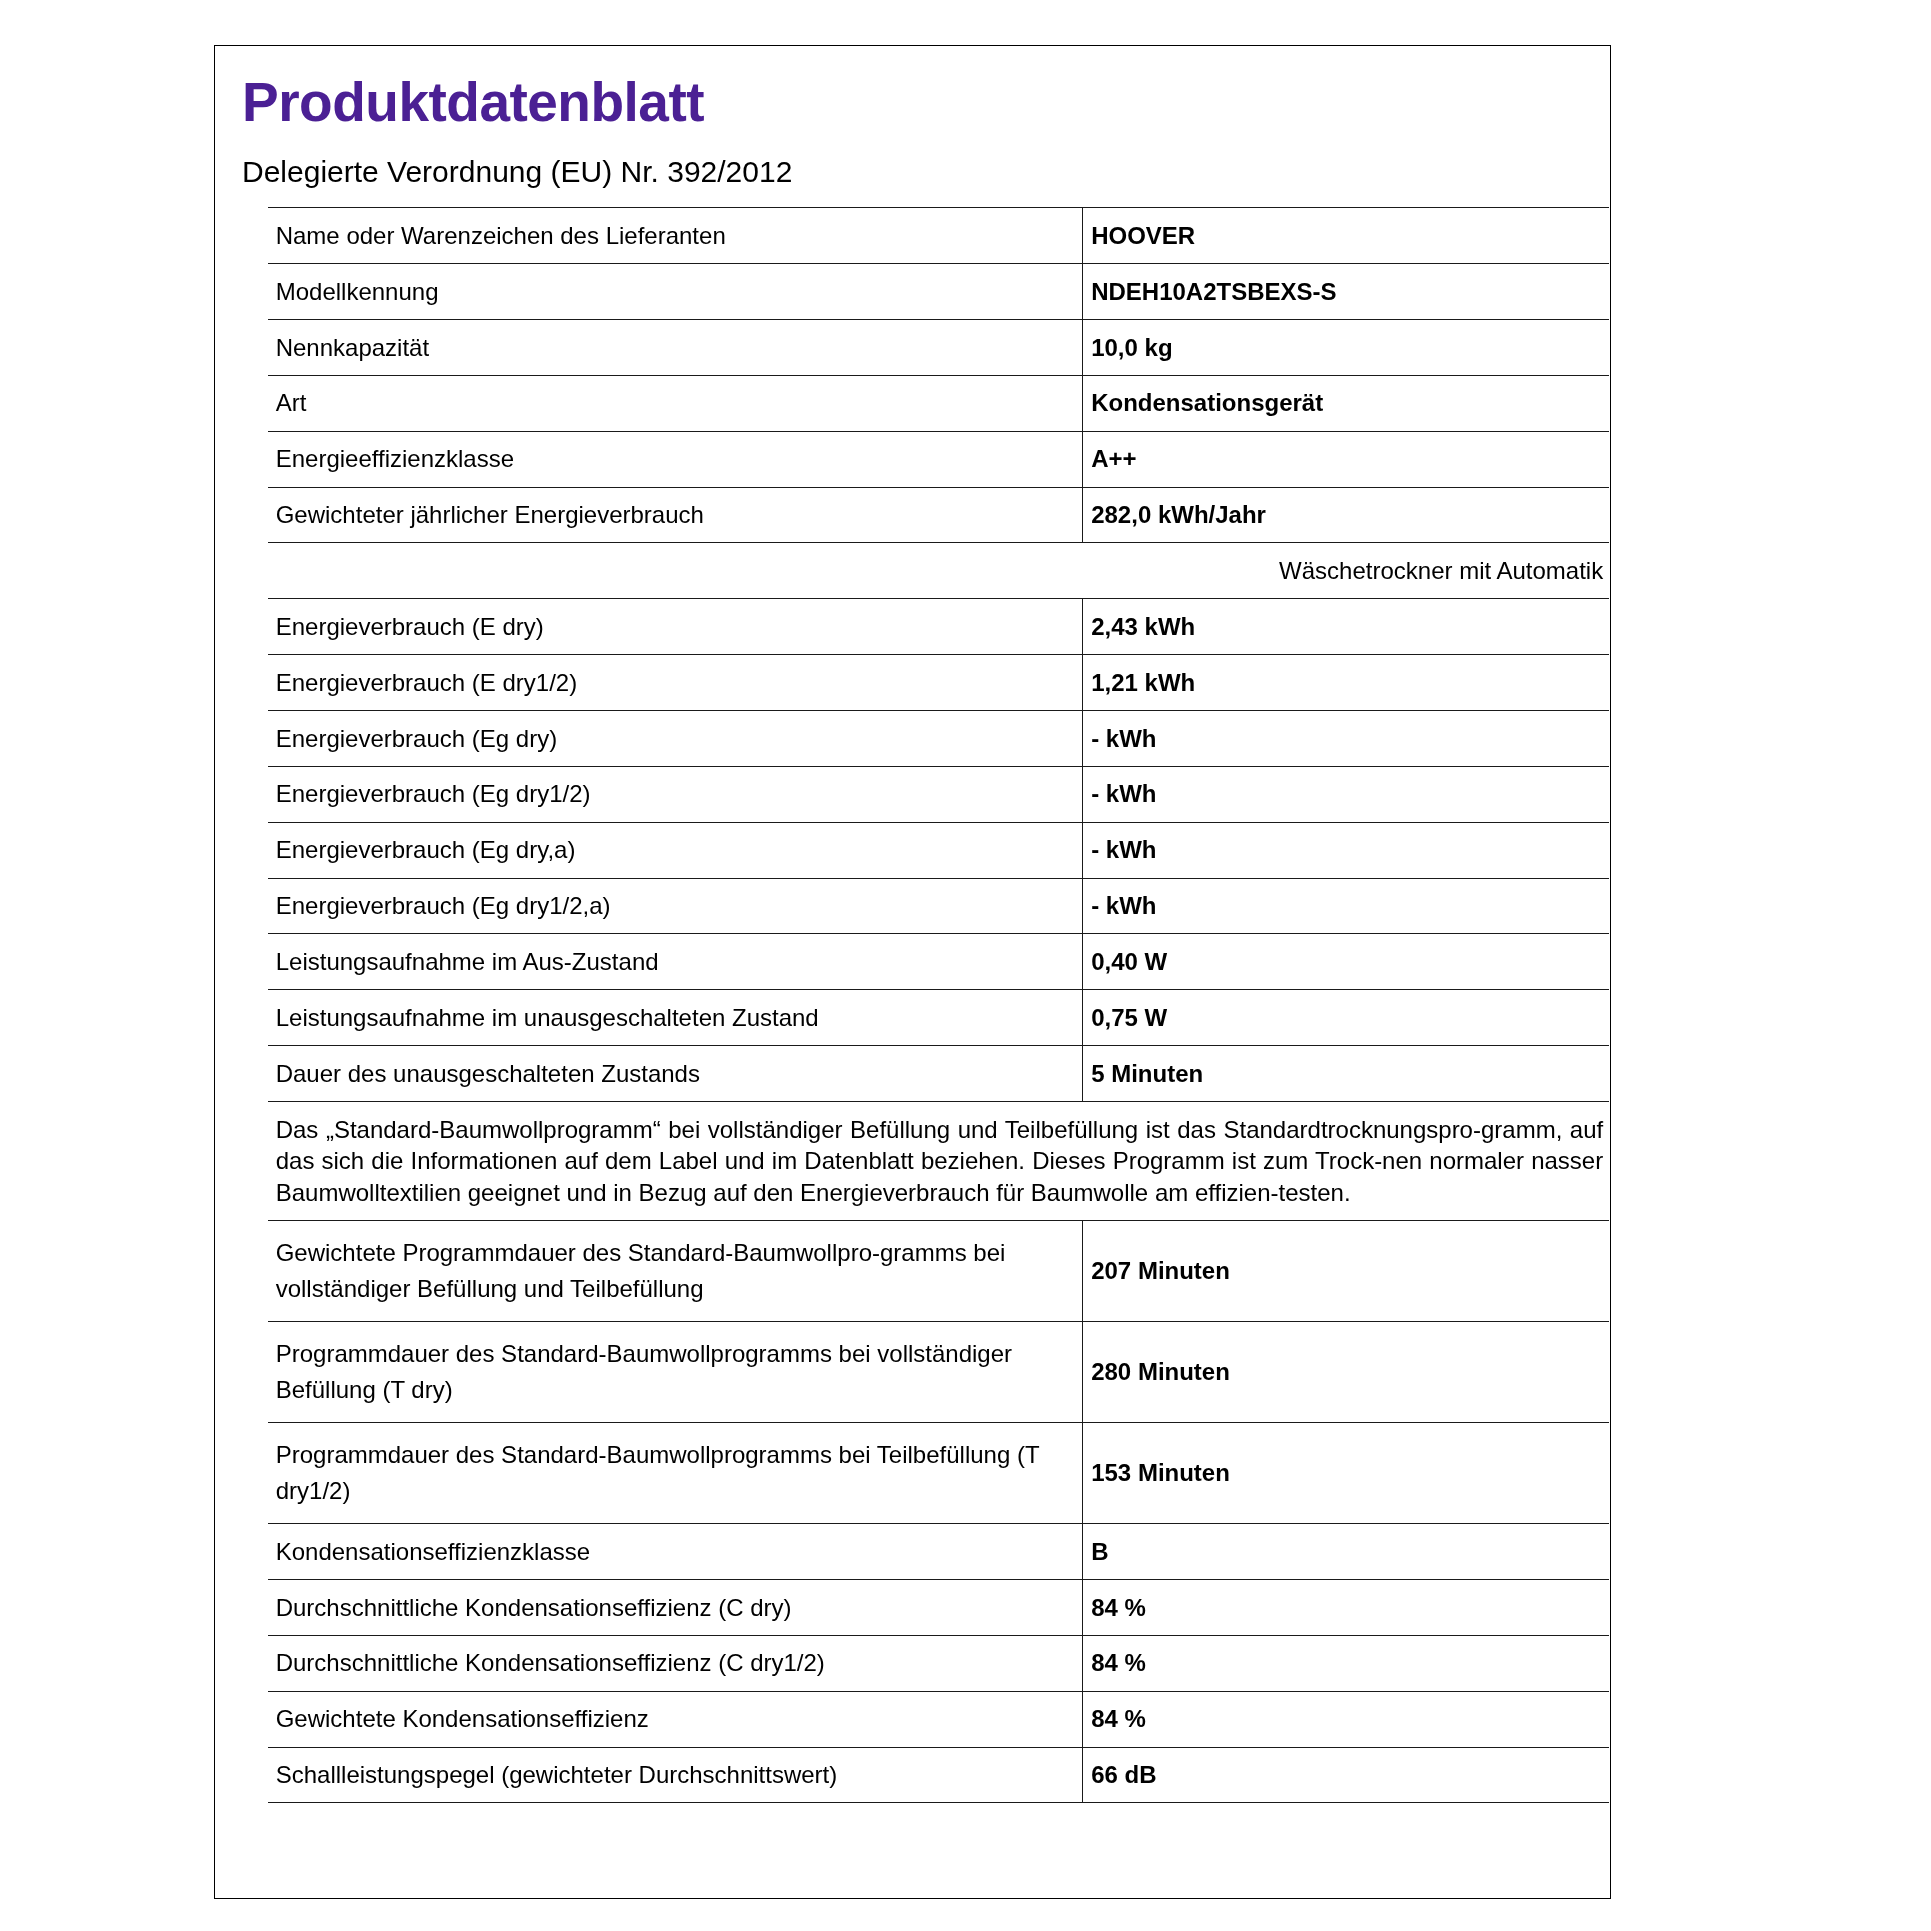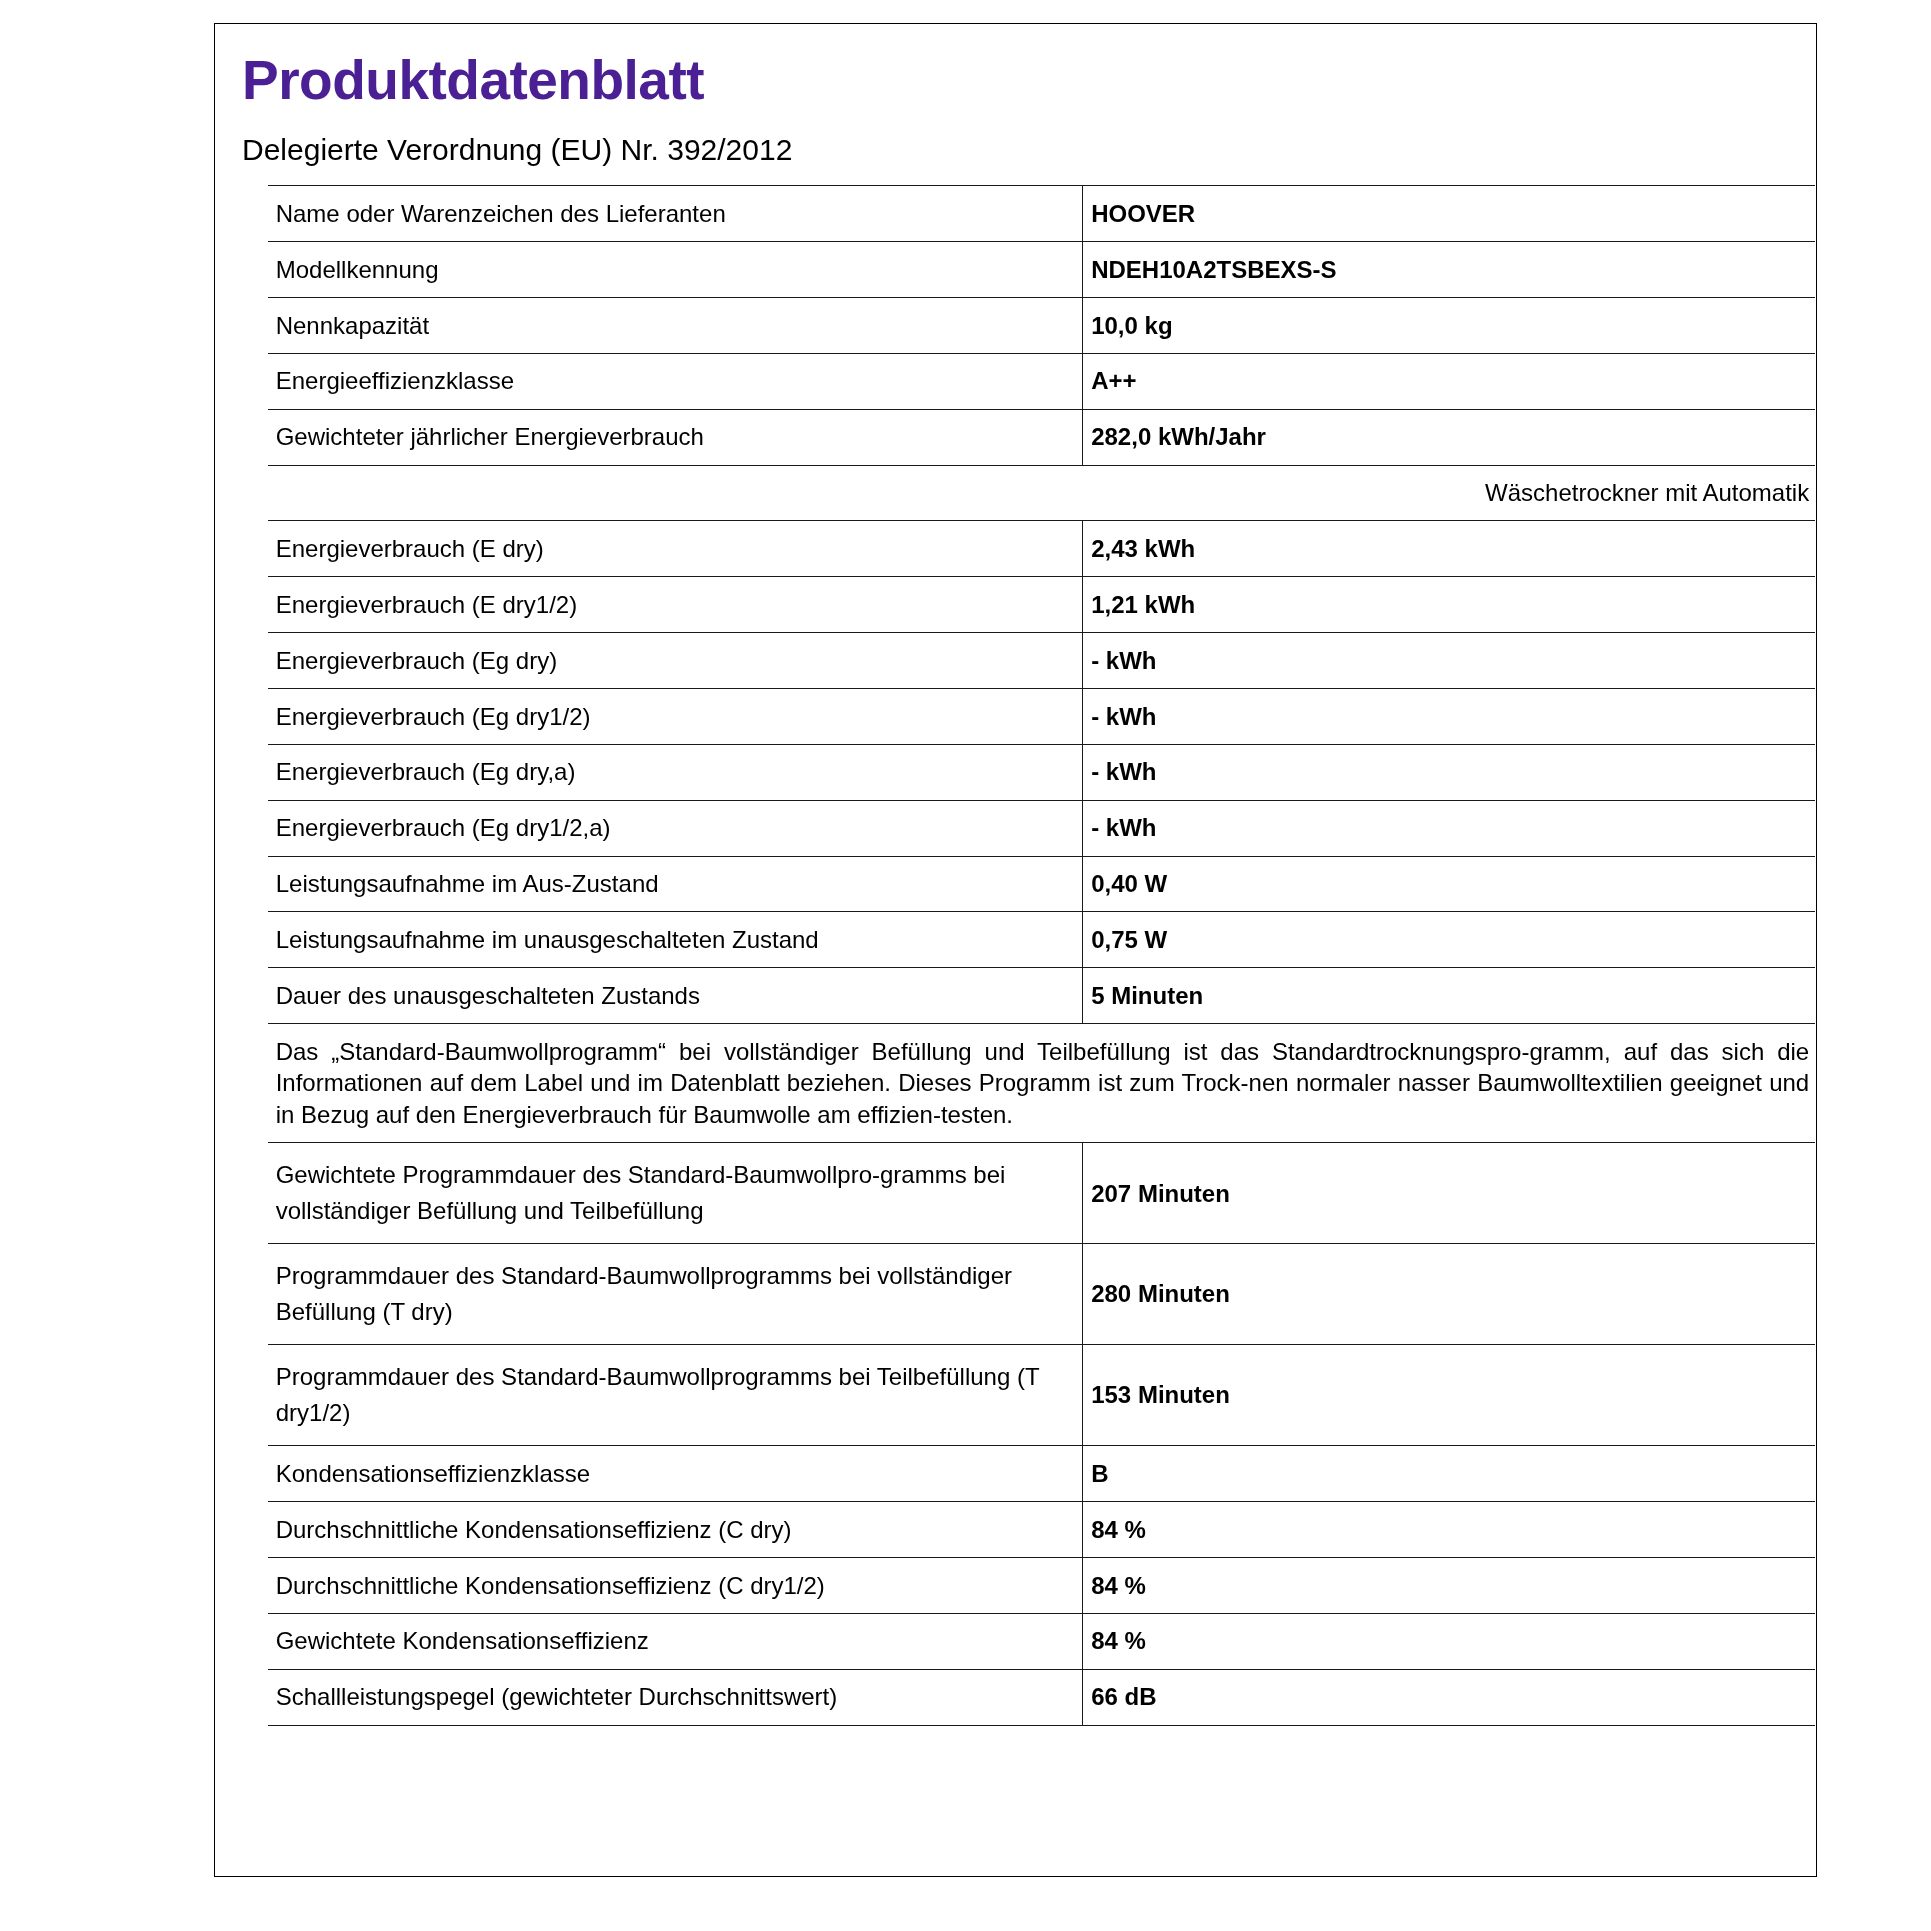--- a/index.html
+++ b/index.html
@@ -12,22 +12,22 @@
     width: 1931px;
     height: 1931px;
     font-family: "Liberation Sans", "DejaVu Sans", sans-serif;
     color: #000000;
     -webkit-font-smoothing: antialiased;
   }
 
   .sheet {
     position: absolute;
     left: 214px;
-    top: 23px;
-    width: 1603px;
+    top: 45px;
+    width: 1397px;
     height: 1854px;
     border: 1.9px solid #000000;
     box-sizing: border-box;
     background: #ffffff;
   }
 
   .inner {
     padding: 0 27px;
     box-sizing: border-box;
     width: 100%;
@@ -120,20 +120,24 @@
           </tr>
           <tr>
             <td class="label">Modellkennung</td>
             <td class="value">NDEH10A2TSBEXS-S</td>
           </tr>
           <tr>
             <td class="label">Nennkapazität</td>
             <td class="value">10,0 kg</td>
           </tr>
           <tr>
+            <td class="label">Art</td>
+            <td class="value">Kondensationsgerät</td>
+          </tr>
+          <tr>
             <td class="label">Energieeffizienzklasse</td>
             <td class="value">A++</td>
           </tr>
           <tr>
             <td class="label">Gewichteter jährlicher Energieverbrauch</td>
             <td class="value">282,0 kWh/Jahr</td>
           </tr>
           <tr>
             <td class="full" colspan="2">Wäschetrockner mit Automatik</td>
           </tr>

